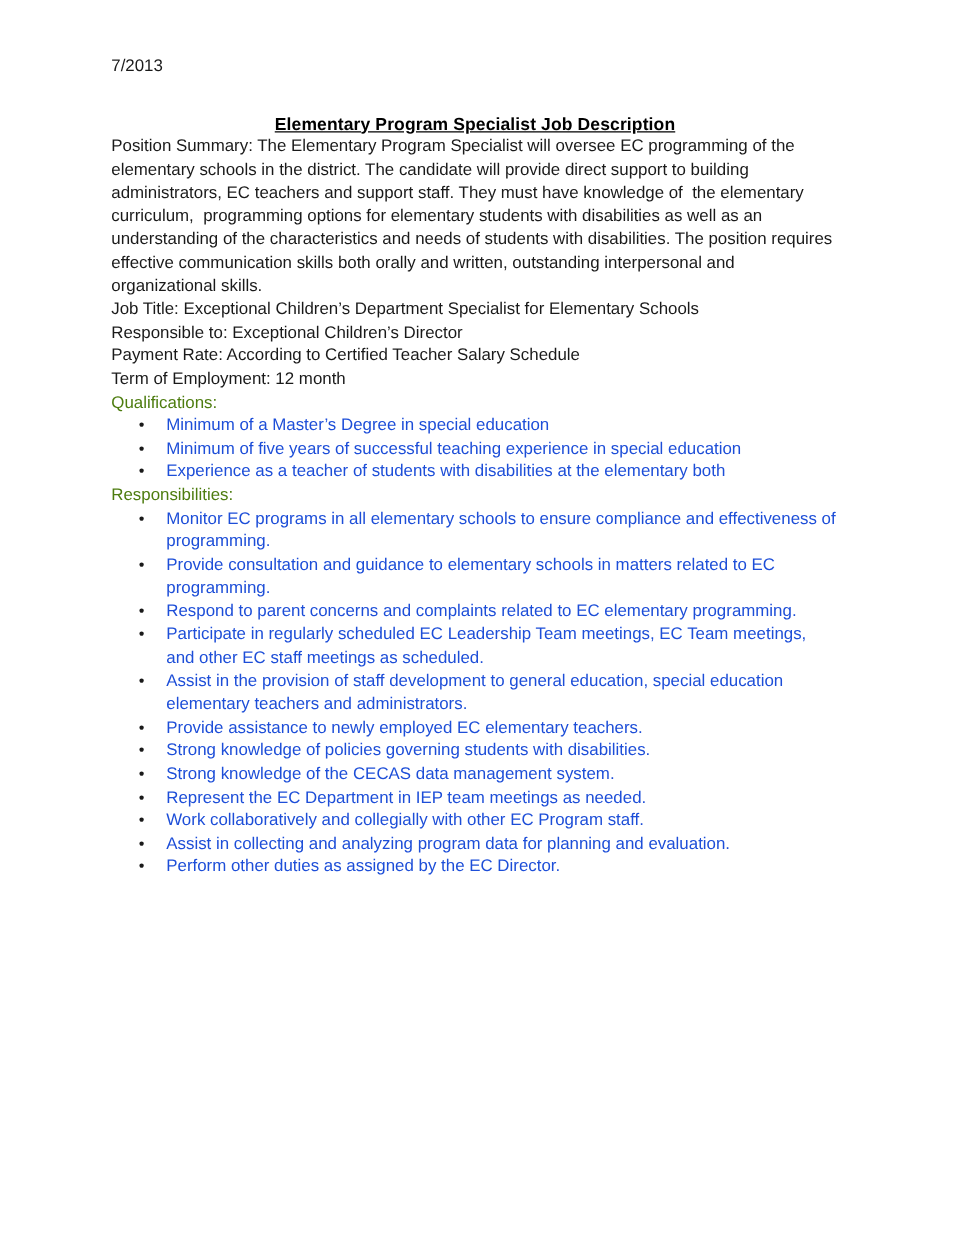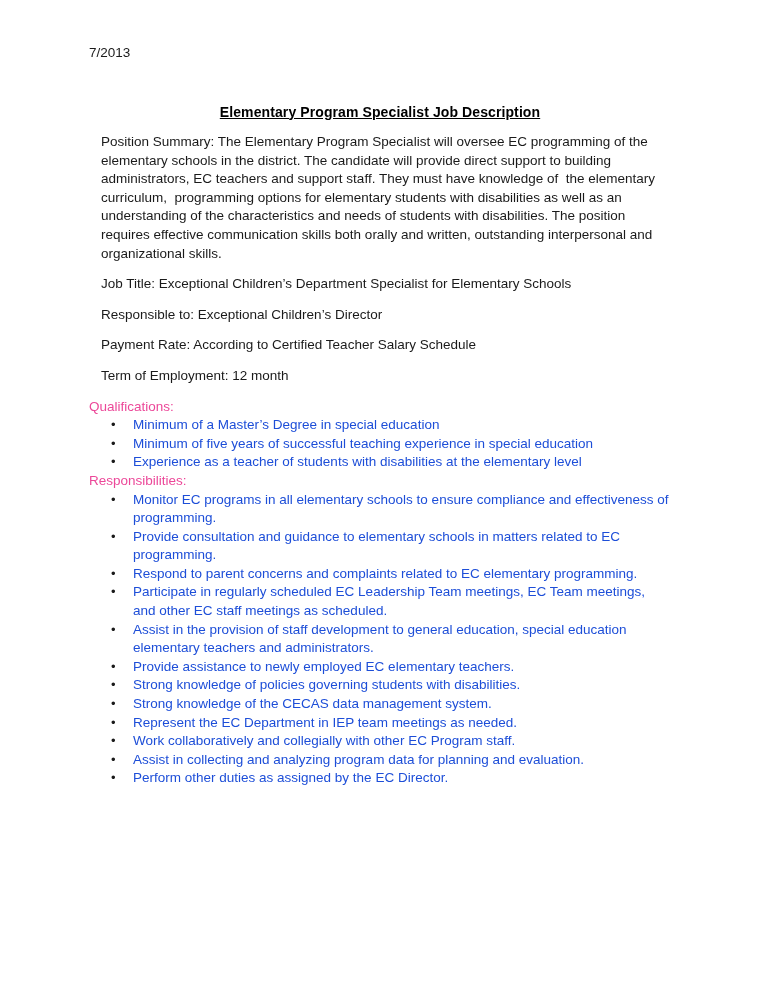--- a/index.html
+++ b/index.html
@@ -34,38 +34,38 @@
     line-height: 18.5px;
     color: #1a1a1a;
     padding-right: 40px;
   }
   .doc-title {
     text-align: center;
     font-size: 14px;
     font-weight: bold;
     text-decoration: underline;
     line-height: 18.5px;
-    margin-top: 40px;
+    margin-top: 27px;
     color: #000000;
     letter-spacing: 0.1px;
   }
   p.para {
     font-size: 13.5px;
     line-height: 18.6px;
-    margin: 12px;
+    margin: 0;
     color: #1a1a1a;
     white-space: pre-wrap;
     text-align: left;
   }
   .block-gap { margin-top: 18.6px; }
   .section-label {
     font-size: 13.5px;
     line-height: 18.6px;
     margin: 0;
-    color: #ec4899;
+    color: #4d7c0f;
   }
   ul.bullets {
     list-style: none;
     margin: 0;
     padding: 0;
   }
   ul.bullets li {
     position: relative;
     font-size: 13.5px;
     line-height: 18.6px;
@@ -104,21 +104,21 @@
 
     <p class="para block-gap">Payment Rate: According to Certified Teacher Salary Schedule</p>
 
     <p class="para block-gap">Term of Employment: 12 month</p>
 
     <p class="section-label block-gap">Qualifications:</p>
 
     <ul class="bullets">
       <li>Minimum of a Master’s Degree in special education</li>
       <li>Minimum of five years of successful teaching experience in special education</li>
-      <li>Experience as a teacher of students with disabilities at the elementary level</li>
+      <li>Experience as a teacher of students with disabilities at the elementary both</li>
     </ul>
 
     <p class="section-label block-gap">Responsibilities:</p>
 
     <ul class="bullets">
       <li>Monitor EC programs in all elementary schools to ensure compliance and effectiveness of programming.</li>
       <li>Provide consultation and guidance to elementary schools in matters related to EC programming.</li>
       <li>Respond to parent concerns and complaints related to EC elementary programming.</li>
       <li>Participate in regularly scheduled EC Leadership Team meetings, EC Team meetings, and other EC staff meetings as scheduled.</li>
       <li>Assist in the provision of staff development to general education, special education elementary teachers and administrators.</li>

